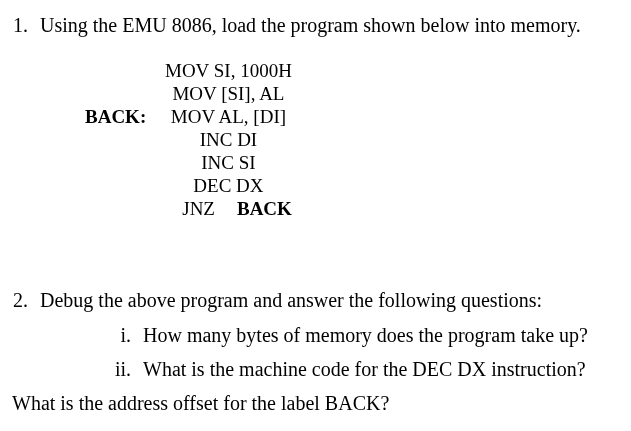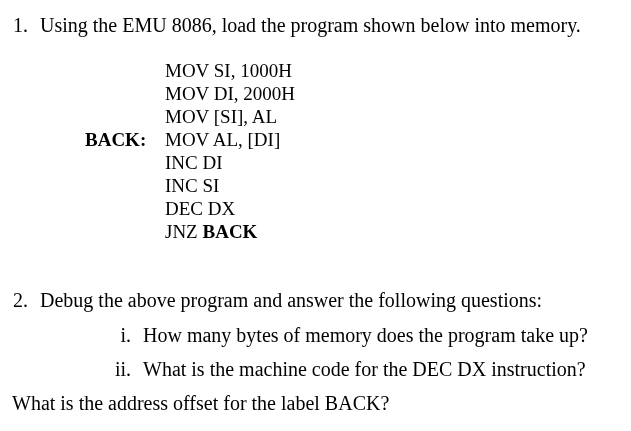--- a/index.html
+++ b/index.html
@@ -33,20 +33,21 @@
   .code-block {
     position: absolute;
     left: 85px;
     top: 59px;
     font-size: 19px;
   }
   .code-row {
     display: flex;
     line-height: 23px;
     white-space: pre;
+    justify-content: space-between;
   }
   .code-row .lbl {
     width: 80px;
     flex: 0 0 80px;
     font-weight: bold;
   }
   .code-row b { font-weight: bold; }
 
   .sub-questions {
     position: absolute;
@@ -78,21 +79,20 @@
 </div>
 
 <div class="code-block">
   <div class="code-row">
     <span class="lbl"></span>
     <span>MOV SI, 1000H</span>
     <b></b>
   </div>
   <div class="code-row">
     <span class="lbl"></span>
-    <span>MOV DI, 2000H</span>
     <b></b>
   </div>
   <div class="code-row">
     <span class="lbl"></span>
     <b></b>
   </div>
   <div class="code-row">
     <span class="lbl"></span>
     <span>MOV [SI], AL</span>
     <b></b>

